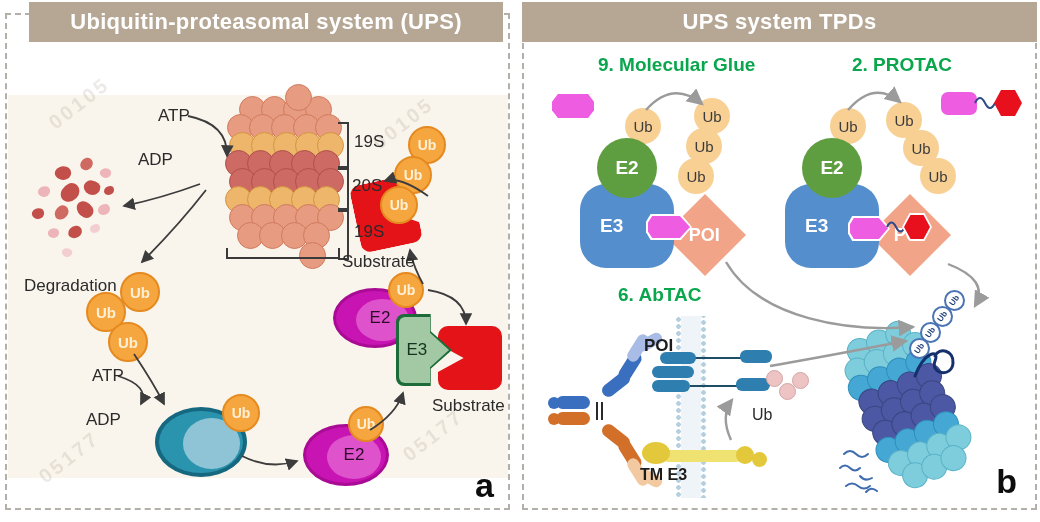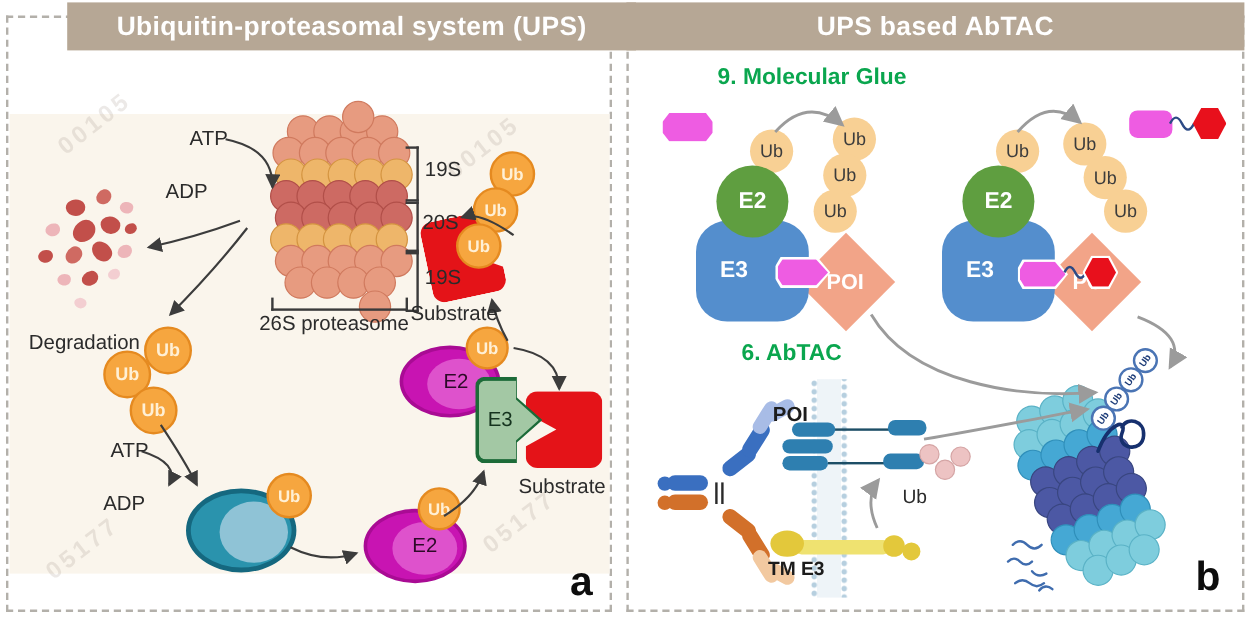--- a/index.html
+++ b/index.html
@@ -3,21 +3,21 @@
 <meta charset="utf-8">
 <style>
   html,body{margin:0;padding:0;background:#fff;}
   #canvas{position:relative;width:1040px;height:522px;background:#fff;overflow:hidden;
           font-family:"Liberation Sans",sans-serif;}
   .panel{position:absolute;border:2px dashed #b3b0aa;background:transparent;}
   #panel-a{left:5px;top:13px;width:501px;height:493px;}
   #panel-b{left:522px;top:13px;width:511px;height:493px;}
   .bar{position:absolute;height:40px;background:#b6a795;color:#fff;font-weight:bold;font-size:22px;
        display:flex;align-items:center;justify-content:center;z-index:7;letter-spacing:.3px;}
-  #bar-a{left:22px;top:-13px;width:474px;margin-left:27px;}
+  #bar-a{left:22px;top:-13px;width:474px;}
   #bar-b{left:-2px;top:-13px;width:calc(100% + 4px);}
   .letter{position:absolute;font-size:34px;font-weight:bold;color:#0d0d0d;z-index:7;line-height:1;}
   .cream{position:absolute;left:8px;top:95px;width:500px;height:383px;background:#faf5ec;z-index:0;}
   .wm{position:absolute;color:rgba(135,120,105,0.16);font-size:20px;font-weight:bold;letter-spacing:3px;
       transform:rotate(-38deg);z-index:1;white-space:nowrap;}
   .lbl{position:absolute;color:#2b2b2b;font-size:17px;z-index:6;white-space:nowrap;}
   .lbl.bld{font-weight:bold;color:#1c1c1c;}
   .head-green{position:absolute;color:#0aa64e;font-weight:bold;font-size:19px;z-index:6;white-space:nowrap;}
   .stack{position:absolute;z-index:3;}
   .pc{position:absolute;border-radius:50%;box-sizing:border-box;}
@@ -92,21 +92,21 @@
 
   <section class="panel" id="panel-a">
     <header class="bar" id="bar-a">
       <span>Ubiquitin-proteasomal system (UPS)</span>
     </header>
     <span class="letter" style="right:14px;bottom:6px;">a</span>
   </section>
 
   <section class="panel" id="panel-b">
     <header class="bar" id="bar-b">
-      <span>UPS based AbTAC</span>
+      <span>UPS system TPDs</span>
     </header>
     <span class="letter" style="right:18px;bottom:10px;">b</span>
   </section>
 
   <div class="cream"></div>
 
   <span class="wm" style="left:44px;top:92px;">00105</span>
   <span class="wm" style="left:368px;top:112px;">00105</span>
   <span class="wm" style="left:34px;top:446px;">05177</span>
   <span class="wm" style="left:398px;top:424px;">05177</span>
@@ -157,21 +157,20 @@
   <span class="lbl" style="left:158px;top:106px;">ATP</span>
   <span class="lbl" style="left:138px;top:150px;">ADP</span>
 
   <div class="brk" style="left:338px;top:122px;height:42px;"></div>
   <span class="lbl" style="left:354px;top:132px;">19S</span>
   <div class="brk" style="left:338px;top:168px;height:38px;"></div>
   <span class="lbl" style="left:352px;top:176px;">20S</span>
   <div class="brk" style="left:338px;top:210px;height:46px;"></div>
   <span class="lbl" style="left:354px;top:222px;">19S</span>
   <div class="brk-bot" style="left:226px;top:248px;width:110px;"></div>
-  <span class="lbl" style="left:216px;top:260px;">26S proteasome</span>
 
   <div id="frags">
       <span class="blob" style="left: 55px; top: 166px; width: 16px; height: 14px; background: rgb(194, 79, 74); border-radius: 62% 38% 55% 45% / 58% 46% 54% 42%; transform: rotate(20deg);"></span>
       <span class="blob" style="left: 80px; top: 158px; width: 13px; height: 12px; background: rgb(207, 106, 98); border-radius: 62% 38% 55% 45% / 58% 46% 54% 42%; transform: rotate(-15deg);"></span>
       <span class="blob" style="left: 100px; top: 168px; width: 11px; height: 10px; background: rgb(237, 181, 185); border-radius: 62% 38% 55% 45% / 58% 46% 54% 42%; transform: rotate(30deg);"></span>
       <span class="blob" style="left: 38px; top: 186px; width: 12px; height: 11px; background: rgb(237, 181, 185); border-radius: 62% 38% 55% 45% / 58% 46% 54% 42%; transform: rotate(10deg);"></span>
       <span class="blob" style="left: 60px; top: 184px; width: 20px; height: 17px; background: rgb(194, 79, 74); border-radius: 62% 38% 55% 45% / 58% 46% 54% 42%; transform: rotate(-25deg);"></span>
       <span class="blob" style="left: 84px; top: 180px; width: 16px; height: 15px; background: rgb(194, 79, 74); border-radius: 62% 38% 55% 45% / 58% 46% 54% 42%; transform: rotate(45deg);"></span>
       <span class="blob" style="left: 104px; top: 186px; width: 10px; height: 9px; background: rgb(194, 79, 74); border-radius: 62% 38% 55% 45% / 58% 46% 54% 42%; transform: rotate(0deg);"></span>
       <span class="blob" style="left: 32px; top: 208px; width: 12px; height: 11px; background: rgb(194, 79, 74); border-radius: 62% 38% 55% 45% / 58% 46% 54% 42%; transform: rotate(15deg);"></span>
@@ -233,20 +232,21 @@
     </div>
   <div class="ub-a" style="left:394px;top:156px;width:38px;height:38px;">
       <span style="font-size:14px;">Ub</span>
     </div>
   <div class="ub-a" style="left:380px;top:186px;width:38px;height:38px;">
       <span style="font-size:14px;">Ub</span>
     </div>
   <span class="lbl" style="left:342px;top:252px;">Substrate</span>
 
   <span class="head-green" style="left:598px;top:54px;">9. Molecular Glue</span>
+  <span class="head-green" style="left:852px;top:54px;">2. PROTAC</span>
   <span class="head-green" style="left:618px;top:284px;">6. AbTAC</span>
 
   <div class="pill-free" style="left:552px;top:94px;width:42px;height:24px;"></div>
   <div class="ub-b" style="left:625px;top:108px;width:36px;height:36px;">
       <span>Ub</span>
     </div>
   <div class="e2g" style="left:597px;top:138px;width:60px;height:60px;">
       <span>E2</span>
     </div>
   <div class="e3b" style="left:580px;top:184px;width:94px;height:84px;">

